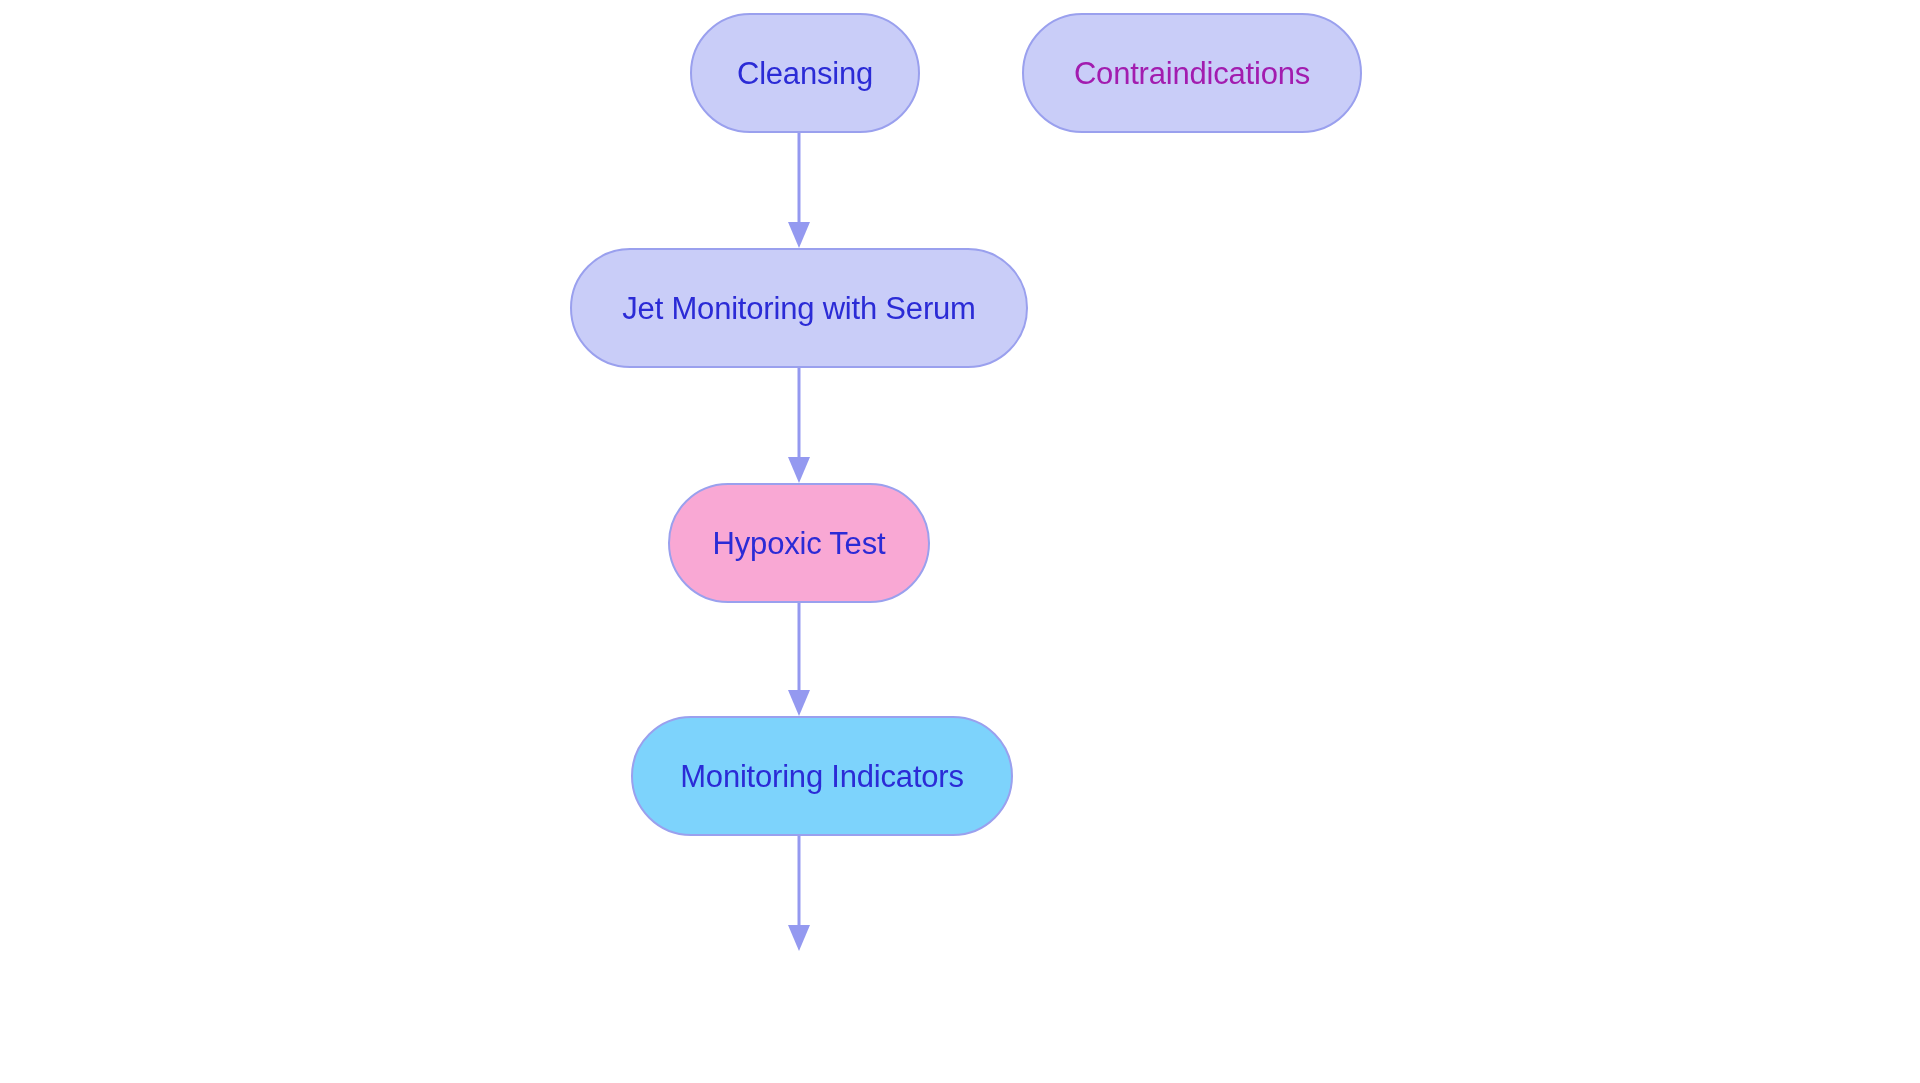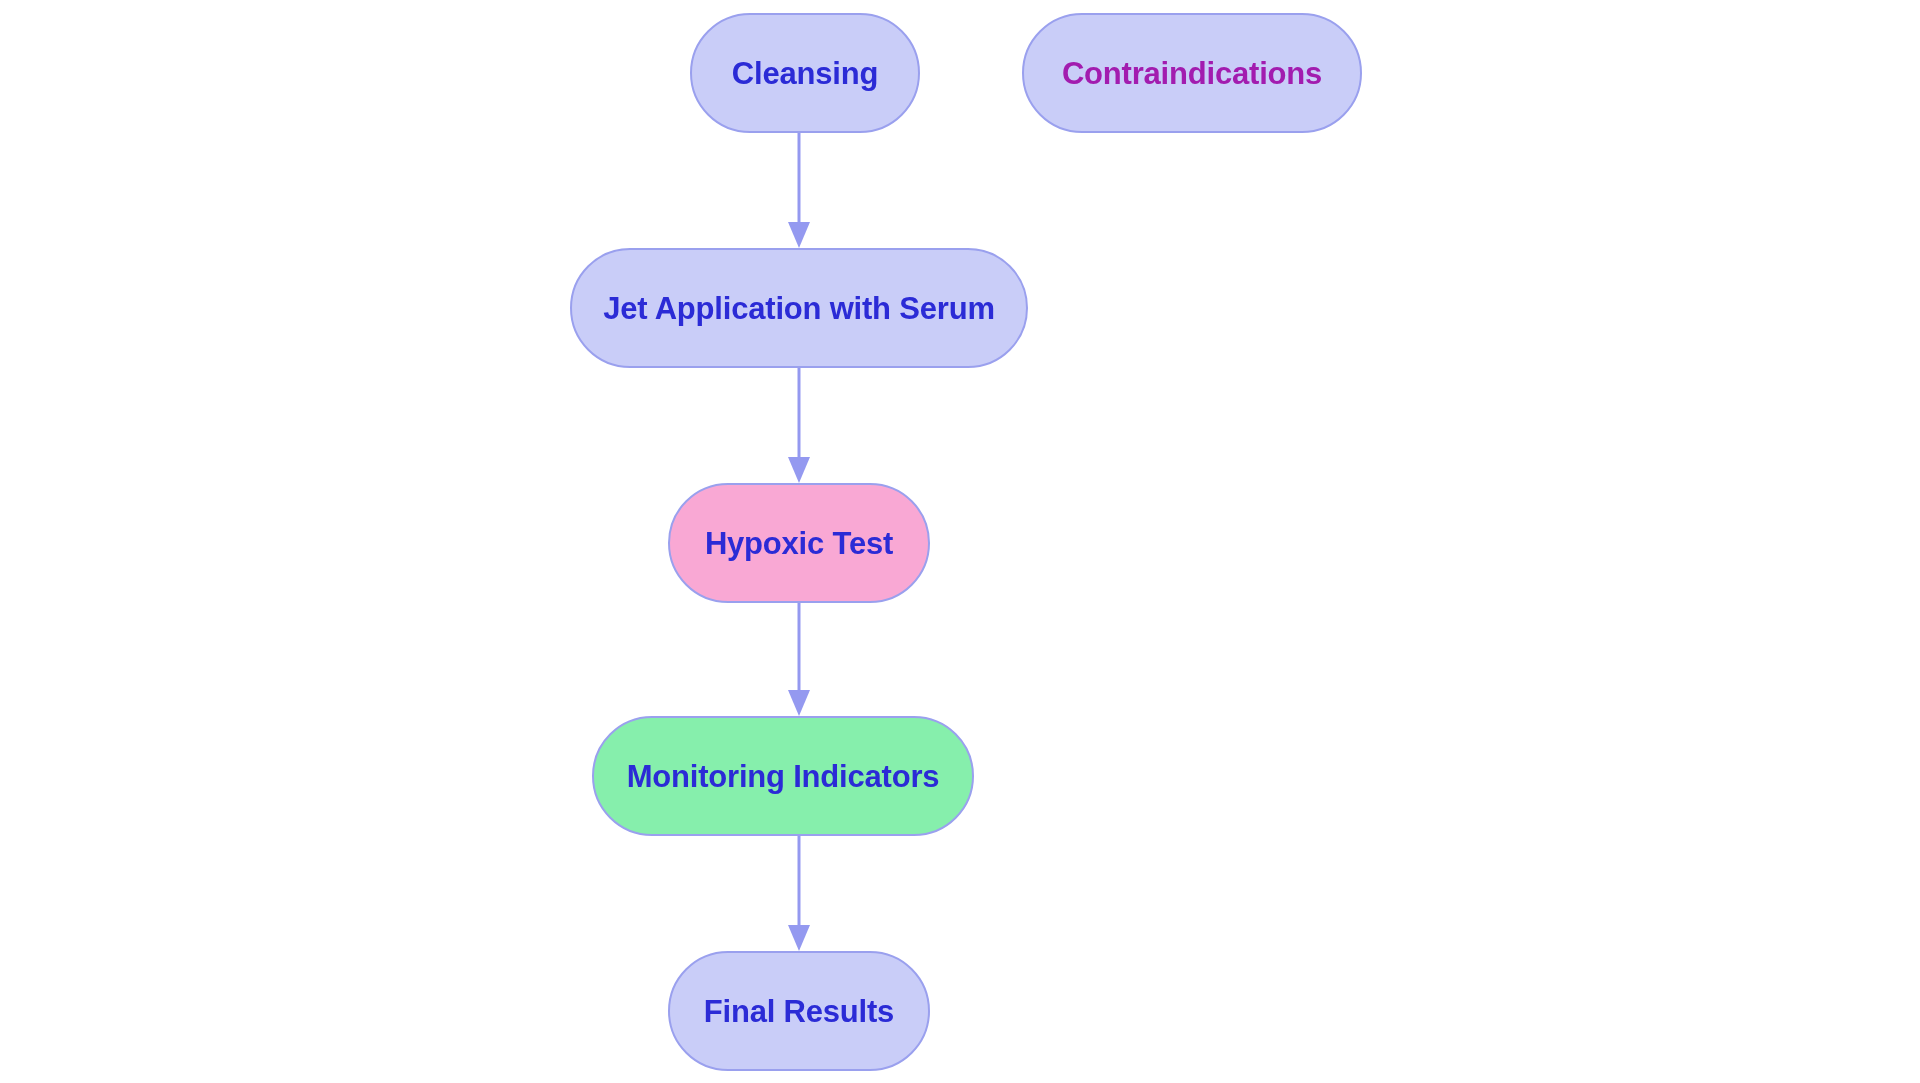--- a/index.html
+++ b/index.html
@@ -30,21 +30,21 @@
     position: absolute;
     box-sizing: border-box;
     display: flex;
     align-items: center;
     justify-content: center;
     background: #c9cdf8;
     border: 2px solid #9aa0ee;
     border-radius: 9999px;
     color: #2b2bd6;
     font-size: 31px;
-    font-weight: 700;
+    font-weight: 400;
     letter-spacing: -0.2px;
     line-height: 1;
     white-space: nowrap;
     text-align: center;
   }
   .node-label {
     display: block;
     pointer-events: none;
   }
 </style>
@@ -68,28 +68,25 @@
 
   <div class="node" style="left: 690px; top: 13px; width: 230px; height: 120px; background: rgb(201, 205, 248); border-color: rgb(154, 160, 238); color: rgb(43, 43, 214);">
     <span class="node-label">Cleansing</span>
   </div>
 
   <div class="node" style="left: 1022px; top: 13px; width: 340px; height: 120px; background: rgb(201, 205, 248); border-color: rgb(154, 160, 238); color: #a21caf;">
     <span class="node-label">Contraindications</span>
   </div>
 
   <div class="node" style="left: 570px; top: 248px; width: 458px; height: 120px; background: rgb(201, 205, 248); border-color: rgb(154, 160, 238); color: rgb(43, 43, 214);">
-    <span class="node-label">Jet Application with Serum</span>
+    <span class="node-label">Jet Monitoring with Serum</span>
   </div>
 
   <div class="node" style="left: 668px; top: 483px; width: 262px; height: 120px; background: #f9a8d4; border-color: rgb(154, 160, 238); color: rgb(43, 43, 214);">
     <span class="node-label">Hypoxic Test</span>
   </div>
 
-  <div class="node" style="left: 592px; top: 716px; width: 382px; height: 120px; background: #86efac; border-color: rgb(154, 160, 238); color: rgb(43, 43, 214);">
+  <div class="node" style="left: 631px; top: 716px; width: 382px; height: 120px; background: #7dd3fc; border-color: rgb(154, 160, 238); color: rgb(43, 43, 214);">
     <span class="node-label">Monitoring Indicators</span>
   </div>
 
-  <div class="node" style="left: 668px; top: 951px; width: 262px; height: 120px; background: rgb(201, 205, 248); border-color: rgb(154, 160, 238); color: rgb(43, 43, 214);">
-    <span class="node-label">Final Results</span>
-  </div>
 
 </div>
 
 </body></html>

